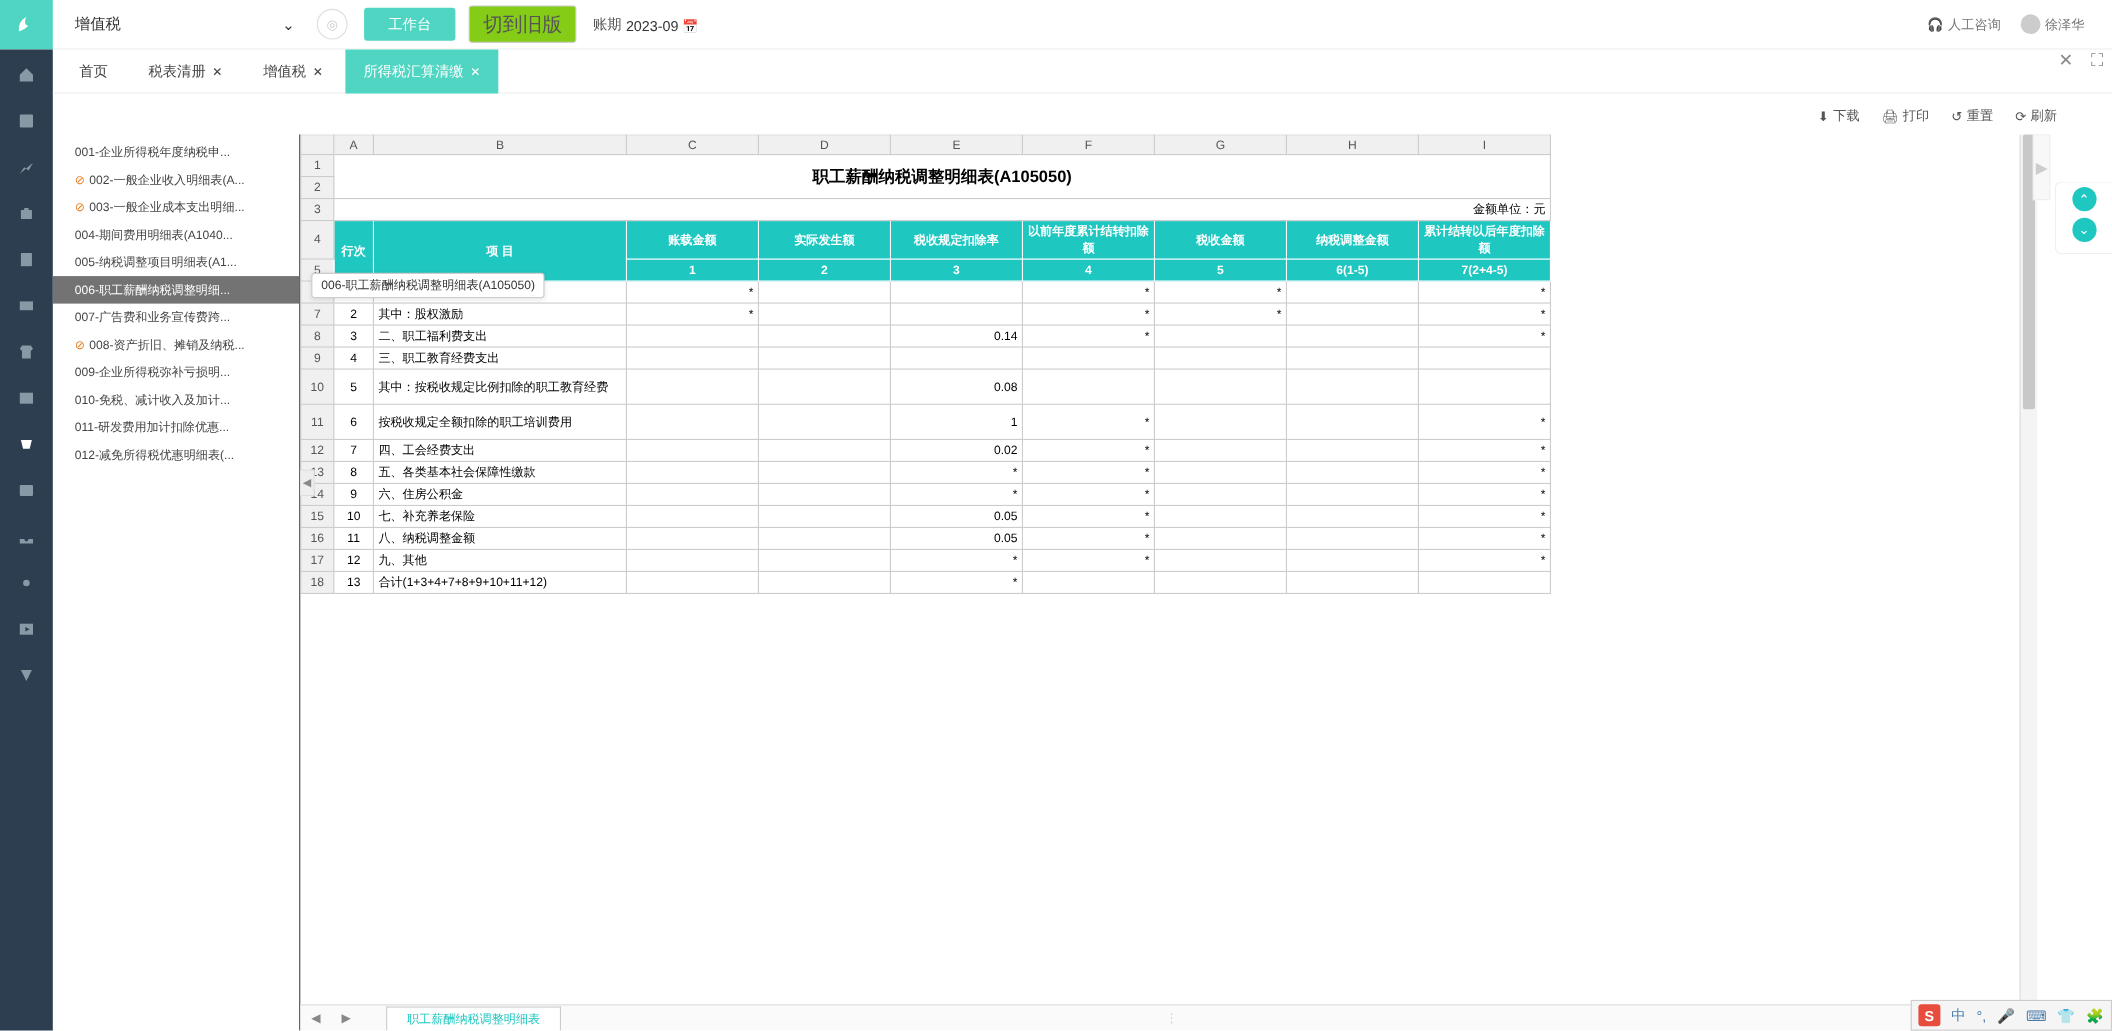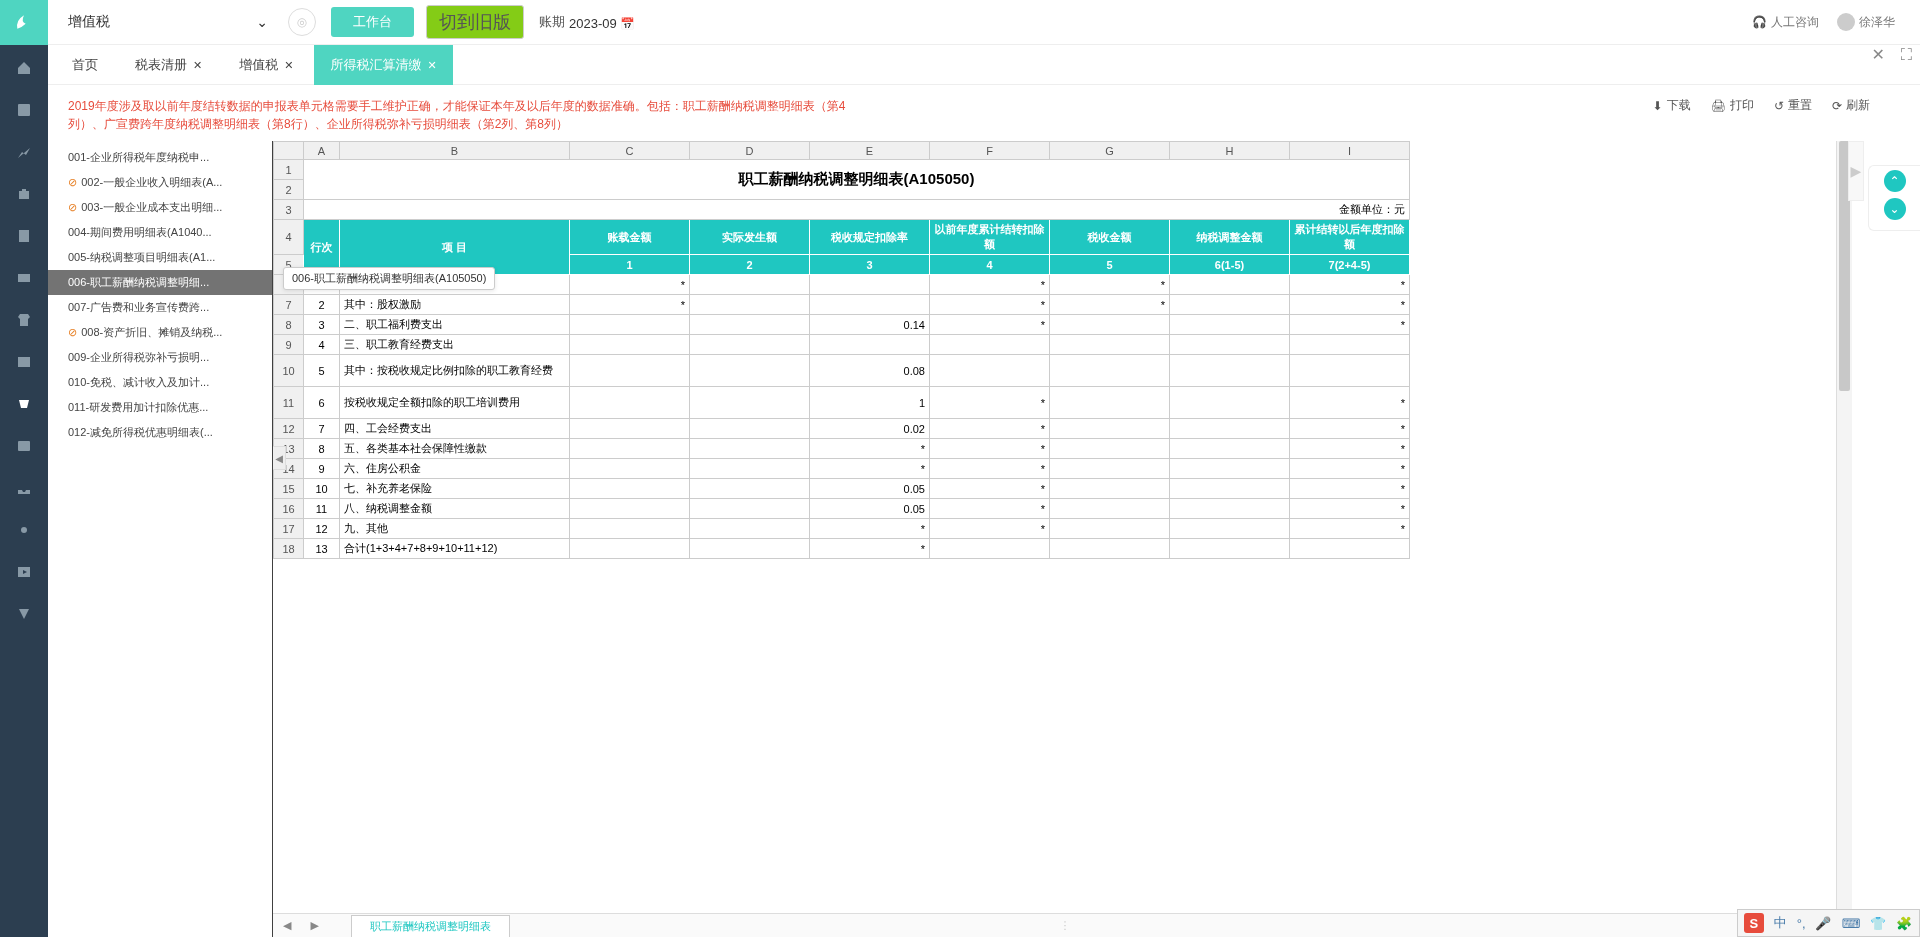--- a/index.html
+++ b/index.html
@@ -224,21 +224,20 @@
           <span>所得税汇算清缴</span>
           <span class="close-x">✕</span>
         </div>
       <div class="tabs-right">
         <span>✕</span>
         <span>⛶</span>
       </div>
     </div>
 
     <div class="warning-bar">
-      <div class="warning-text">2019年度涉及取以前年度结转数据的申报表单元格需要手工维护正确，才能保证本年及以后年度的数据准确。包括：职工薪酬纳税调整明细表（第4列）、广宣费跨年度纳税调整明细表（第8行）、企业所得税弥补亏损明细表（第2列、第8列）</div>
       <div class="action-btns">
         <div class="ab">
             <span>⬇</span>
             <span>下载</span>
           </div>
         <div class="ab">
             <span>🖨</span>
             <span>打印</span>
           </div>
         <div class="ab">

